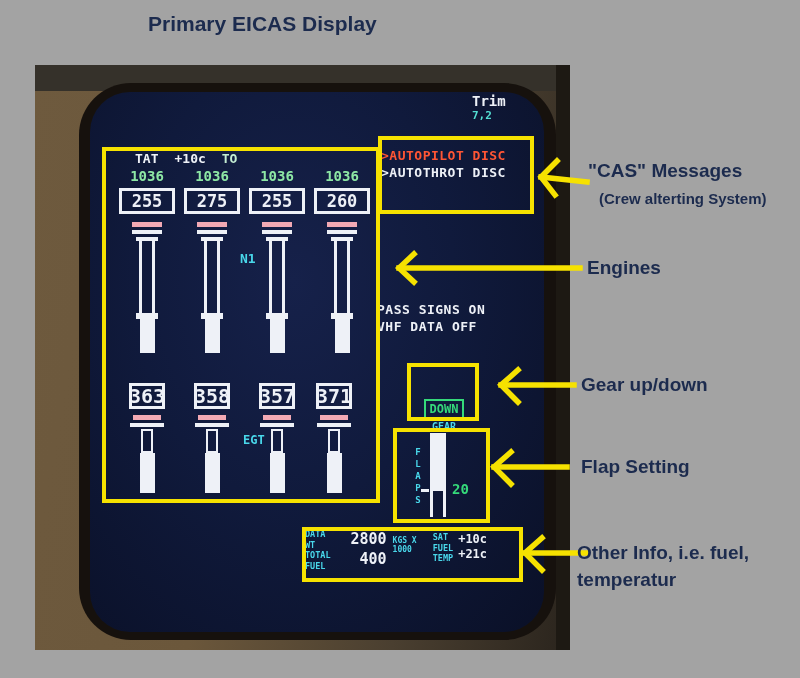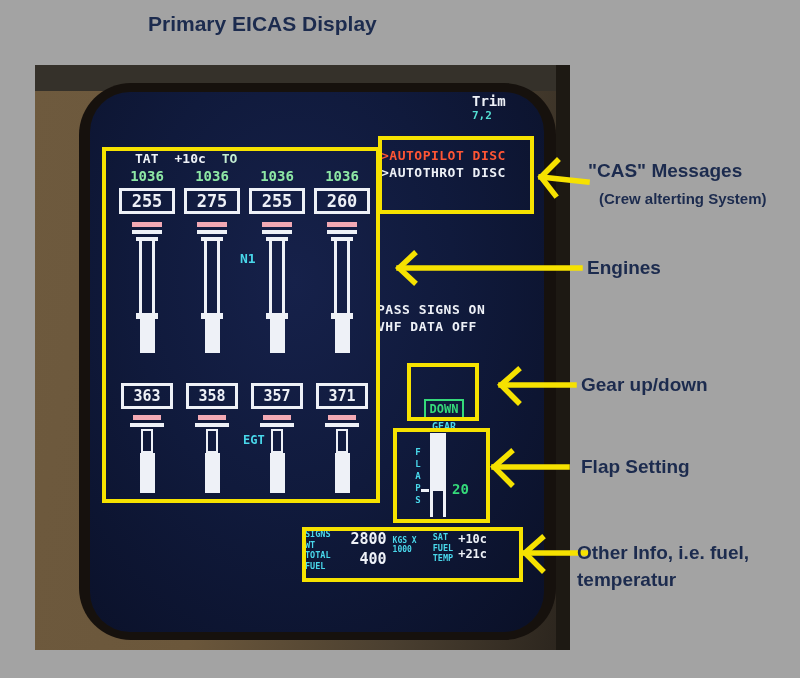--- a/index.html
+++ b/index.html
@@ -44,22 +44,22 @@
             display:flex; align-items:center; justify-content:center;
             font-size:17px; font-weight:bold; color:#eef1f7; }
   .redline { margin-top:8px; width:30px; height:5px; background:#f2a9b4; }
   .rung { margin-top:3px; width:30px; height:4px; background:#eef1f7; }
   .rung2 { margin-top:3px; width:22px; height:4px; background:#eef1f7; }
   .tape { width:16px; height:72px; border-left:3px solid #eef1f7; border-right:3px solid #eef1f7; }
   .collar { width:22px; height:6px; background:#eef1f7; }
   .pointer { width:15px; height:34px; background:#eef1f7; }
 
   .egt-grp { position:absolute; width:62px; display:flex; flex-direction:column; align-items:center; }
-  .valbox2 { width:52px; height:26px; border:3px solid #eef1f7; display:flex; align-items:center;
-             justify-content:center; font-size:15px; font-weight:bold; color:#eef1f7; }
+  .valbox2 { width:36px; height:26px; border:3px solid #eef1f7; display:flex; align-items:center;
+             justify-content:center; font-size:20px; font-weight:bold; color:#eef1f7; }
   .redline2 { margin-top:6px; width:28px; height:5px; background:#f2a9b4; }
   .rungw { margin-top:3px; width:34px; height:4px; background:#eef1f7; }
   .tube { margin-top:2px; width:12px; height:24px; border:2px solid #eef1f7; }
   .pointer2 { width:15px; height:40px; background:#eef1f7; }
 
   .n1lab { position:absolute; left:205px; top:186px; font-size:13px; font-weight:bold; }
   .egtlab { position:absolute; left:208px; top:368px; font-size:12px; font-weight:bold; }
 
   .memo { position:absolute; left:342px; top:236px; font-size:13px; font-weight:bold;
           line-height:17px; letter-spacing:0.5px; }
@@ -181,21 +181,21 @@
         <div class="tube"></div>
         <div class="pointer2"></div>
       </div>
       <div class="egt-grp" style="left:211px; top:318px;">
         <div class="valbox2">357</div>
         <div class="redline2"></div>
         <div class="rungw"></div>
         <div class="tube"></div>
         <div class="pointer2"></div>
       </div>
-      <div class="egt-grp" style="left:276px; top:318px;">
+      <div class="egt-grp" style="left:268px; top:318px;">
         <div class="valbox2">371</div>
         <div class="redline2"></div>
         <div class="rungw"></div>
         <div class="tube"></div>
         <div class="pointer2"></div>
       </div>
 
       <div class="egtlab cyn">EGT</div>
 
       <div class="memo wht">
@@ -209,21 +209,21 @@
       </div>
 
       <div class="flaps-vert cyn">FLAPS</div>
       <div class="flap-fill"></div>
       <div class="flap-out"></div>
       <div class="flap-tick"></div>
       <div class="flap-val gear-grn">20</div>
 
       <div class="fuelpanel">
         <div class="fp-small cyn">
-          <div>SIGNS</div>
+          <div>DATA</div>
           <div>WT</div>
           <div>TOTAL</div>
           <div>FUEL</div>
         </div>
         <div class="fp-vals wht">
           <div>2800</div>
           <div>400</div>
         </div>
         <div class="fp-units cyn">
           <div>KGS X</div>

